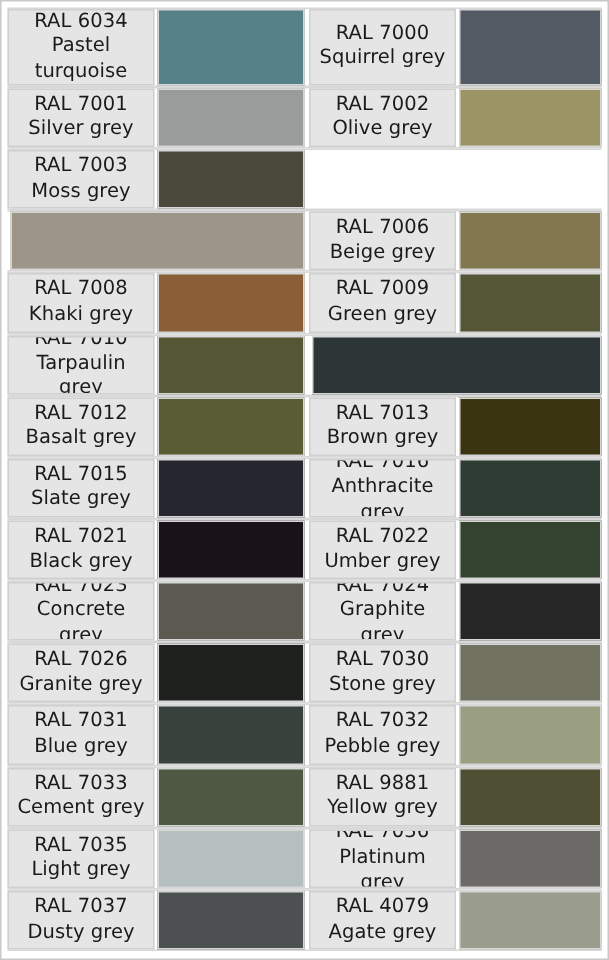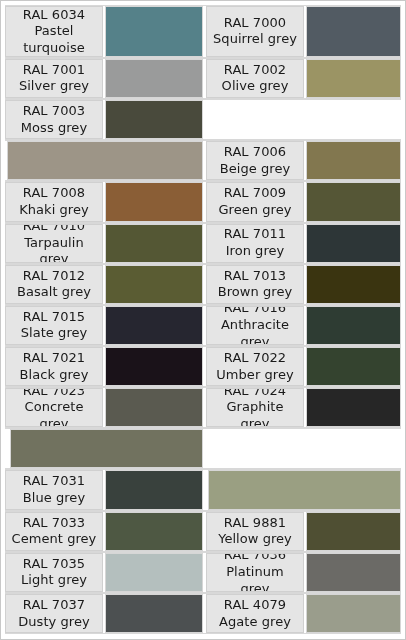--- a/index.html
+++ b/index.html
@@ -122,21 +122,20 @@
         <div class="label-cell">RAL 7009 Green grey</div>
         <div class="swatch-cell" style="background-color: rgb(85, 86, 54);"></div>
       </div>
     </div>
     <div class="row">
       <div class="pair">
         <div class="label-cell">RAL 7010 Tarpaulin grey</div>
         <div class="swatch-cell" style="background-color: rgb(84, 87, 52);"></div>
       </div>
       <div class="pair right">
-        <div class="label-cell">RAL 7011 Iron grey</div>
         <div class="swatch-cell" style="background-color: rgb(45, 54, 55);"></div>
       </div>
     </div>
     <div class="row">
       <div class="pair">
         <div class="label-cell">RAL 7012 Basalt grey</div>
         <div class="swatch-cell" style="background-color: rgb(90, 92, 51);"></div>
       </div>
       <div class="pair right">
         <div class="label-cell">RAL 7013 Brown grey</div>
@@ -167,30 +166,36 @@
       <div class="pair">
         <div class="label-cell">RAL 7023 Concrete grey</div>
         <div class="swatch-cell" style="background-color: rgb(90, 90, 80);"></div>
       </div>
       <div class="pair right">
         <div class="label-cell">RAL 7024 Graphite grey</div>
         <div class="swatch-cell" style="background-color: rgb(38, 38, 38);"></div>
       </div>
     </div>
     <div class="row">
-      <div class="pair right">
+      <div class="pair">
+        <div class="label-cell">RAL 7026 Granite grey</div>
+        <div class="swatch-cell" style="background-color: rgb(31, 33, 31);"></div>
+      </div>
+      <div class="pair right">
+        <div class="label-cell">RAL 7030 Stone grey</div>
         <div class="swatch-cell" style="background-color: rgb(113, 114, 95);"></div>
       </div>
     </div>
     <div class="row">
       <div class="pair">
         <div class="label-cell">RAL 7031 Blue grey</div>
         <div class="swatch-cell" style="background-color: rgb(57, 65, 61);"></div>
       </div>
       <div class="pair right">
+        <div class="label-cell">RAL 7032 Pebble grey</div>
         <div class="swatch-cell" style="background-color: rgb(154, 159, 130);"></div>
       </div>
     </div>
     <div class="row">
       <div class="pair">
         <div class="label-cell">RAL 7033 Cement grey</div>
         <div class="swatch-cell" style="background-color: rgb(78, 88, 67);"></div>
       </div>
       <div class="pair right">
         <div class="label-cell">RAL 9881 Yellow grey</div>

